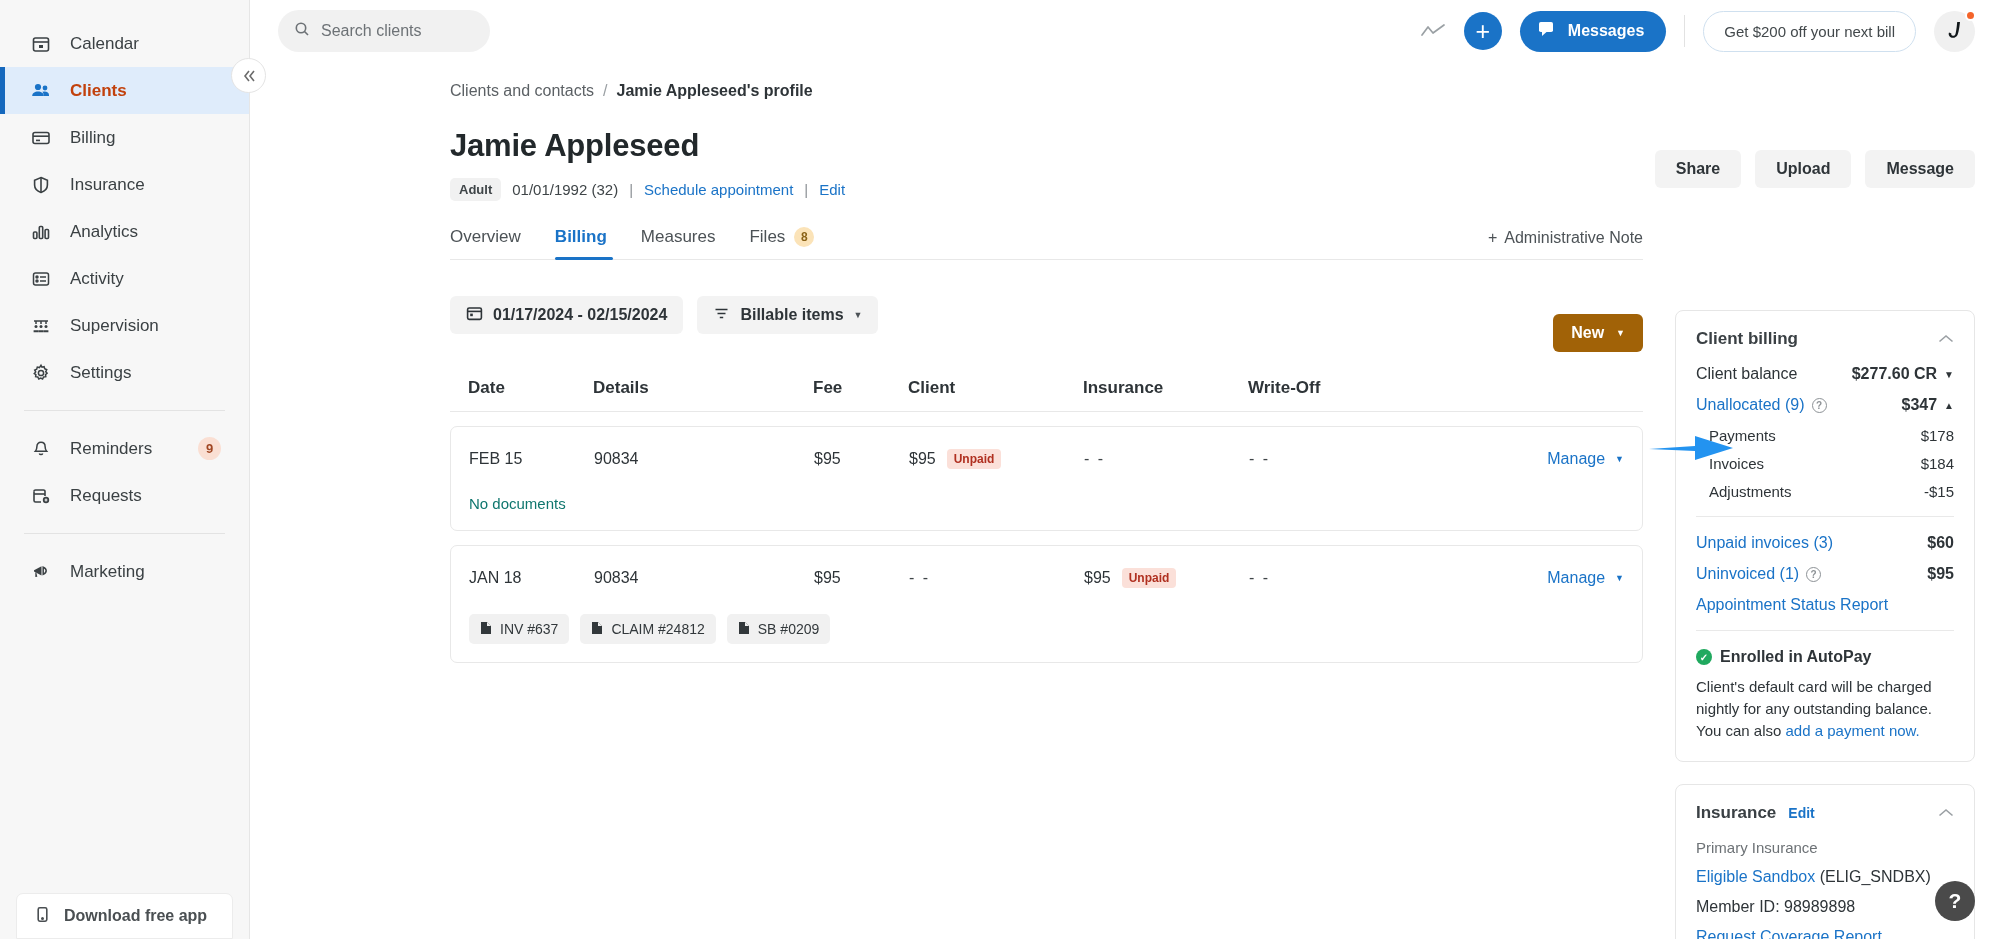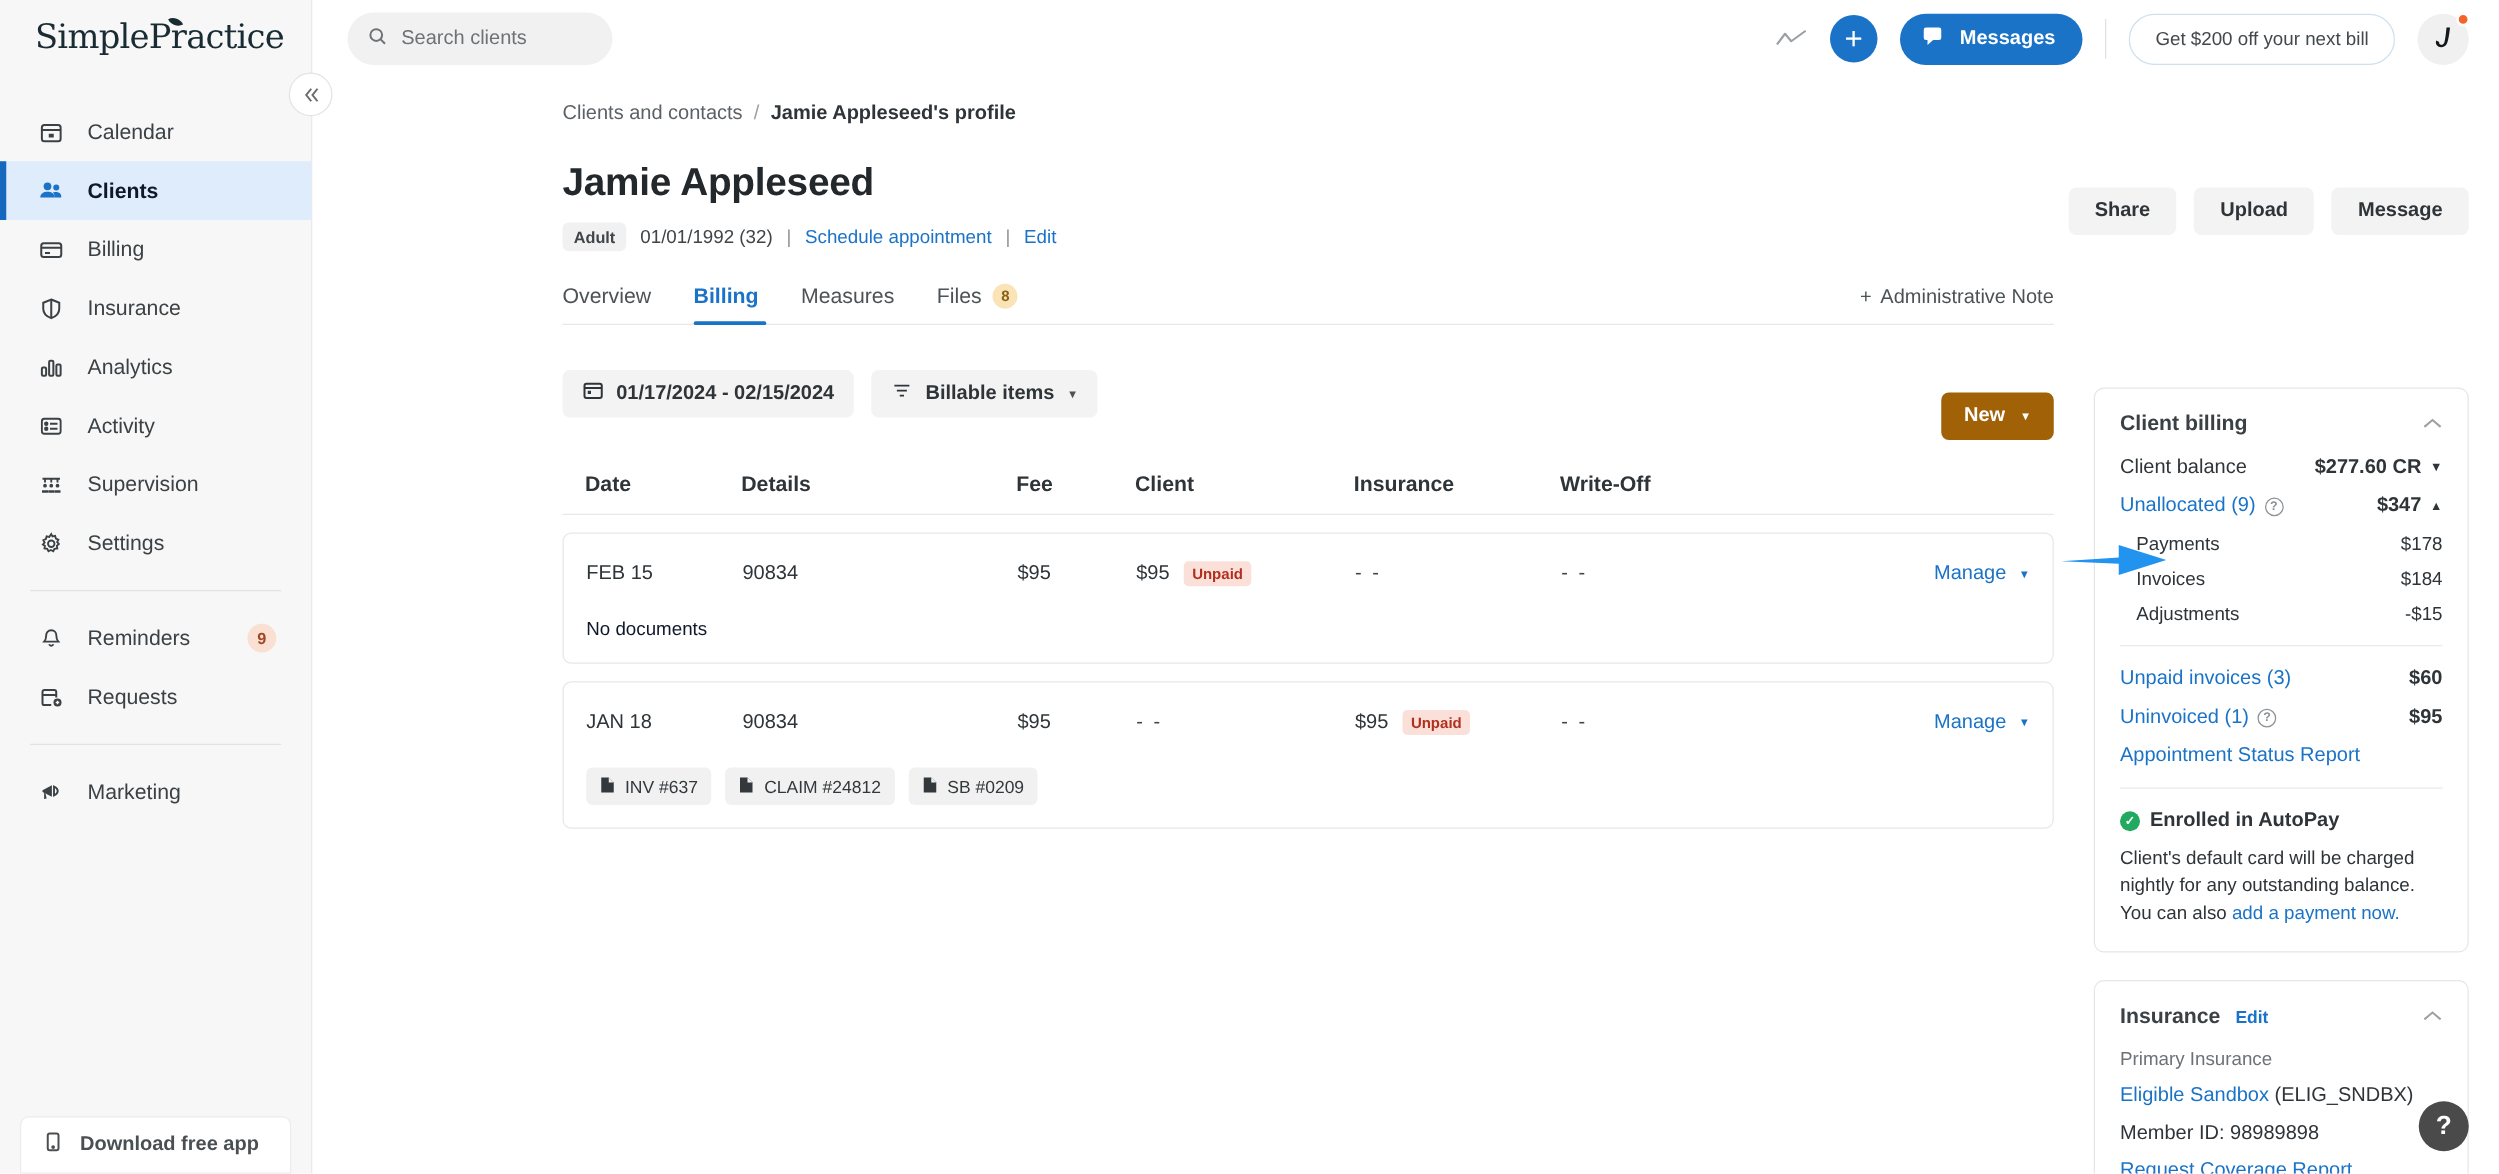--- a/index.html
+++ b/index.html
@@ -41,21 +41,21 @@
     color: #6b6b6b; font-size: 15px; cursor: pointer; z-index: 20;
   }
   .nav { margin-top: 20px; }
   .nav-item {
     display: flex; align-items: center; gap: 18px;
     height: 47px; padding-left: 29px; position: relative;
     color: #3b4144; font-size: 17px; cursor: pointer;
     text-decoration: none;
   }
   .nav-item .ico { width: 23px; display:flex; align-items:center; justify-content:center; color:#3b4144; }
-  .nav-item.active { background: #dfecfb; color: #0f172a; font-weight: 700; }
+  .nav-item.active { background: #dfecfb; color: #c2410c; font-weight: 700; }
   .nav-item.active .ico { color: #1a73c7; }
   .nav-item.active::before {
     content: ""; position: absolute; left: 0; top: 0; bottom: 0;
     width: 5px; background: #1568bd;
   }
   .nav-sep { height: 1px; background: #e3e3e3; margin: 14px 24px; }
   .badge-pill {
     margin-left: auto; margin-right: 28px;
     background: #fadfd3; color: #a04622;
     font-size: 13px; font-weight: 700;
@@ -199,21 +199,21 @@
     align-items: center;
   }
   .tbl-row .cell { display:flex; align-items:center; gap:11px; }
   .muted-dash { color:#3f4548; letter-spacing:2px; }
   .tag-unpaid {
     background:#fbe0d9; color:#b03020; font-size:12px; font-weight:700;
     border-radius:4px; padding:3px 7px;
   }
   .manage { color:#1a73c7; font-size:16px; display:flex; align-items:center; gap:10px; justify-self:end; cursor:pointer;}
   .row-foot { padding: 26px 18px 18px 18px; display:flex; gap:11px; align-items:center; }
-  .no-docs { color:#0f172a; font-size:15px; }
+  .no-docs { color:#0f766e; font-size:15px; }
   .doc-chip {
     background:#f1f1f1; border-radius:5px; height:30px;
     display:flex; align-items:center; gap:8px; padding: 0 11px;
     font-size:14px; color:#32383b; cursor:pointer;
   }
   .empty-note {
     text-align:center; color:#7e93ab; font-size:16px; margin-top: 30px;
   }
 
   
@@ -276,23 +276,20 @@
     width: 40px; height: 40px; border-radius:50%;
     background:#4a4a4a; color:#fff;
     display:flex; align-items:center; justify-content:center;
     font-size:21px; font-weight:700; cursor:pointer;
   }
 </style>
 </head>
 <body>
 
 <div class="sidebar">
-  <div class="logo-wrap">
-    <div class="logo"><span class="leaf"></span><span>SimplePractice</span></div>
-  </div>
   <div class="collapse-btn">
     <svg width="16" height="16" viewBox="0 0 16 16" fill="none" stroke="#6b6b6b" stroke-width="1.6">
         <path d="M8 3 L4 8 L8 13"></path>
         <path d="M13 3 L9 8 L13 13"></path>
       </svg>
   </div>
 
   <div class="nav">
 
     <div class="nav-item">

